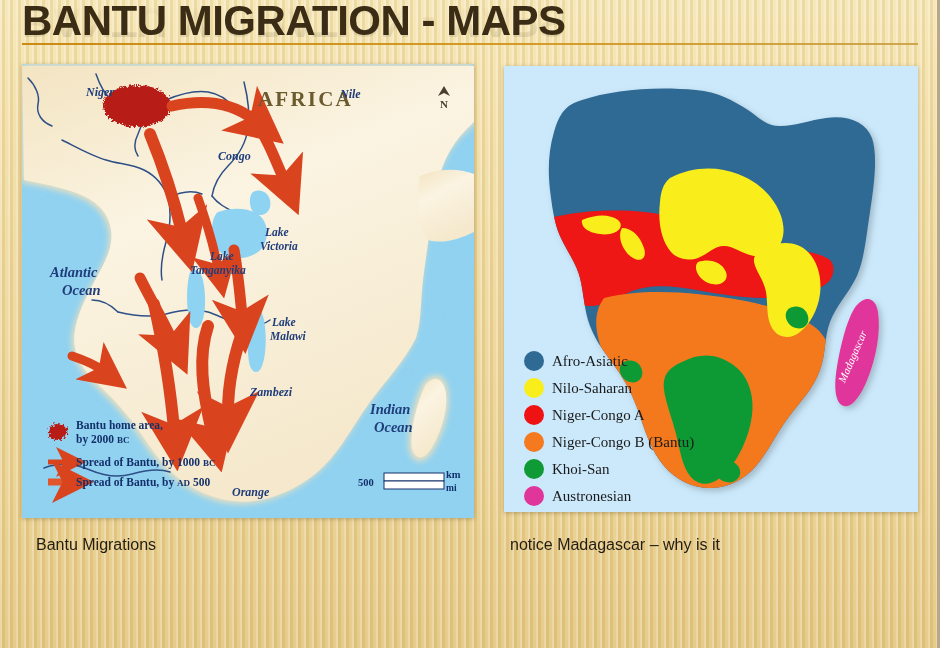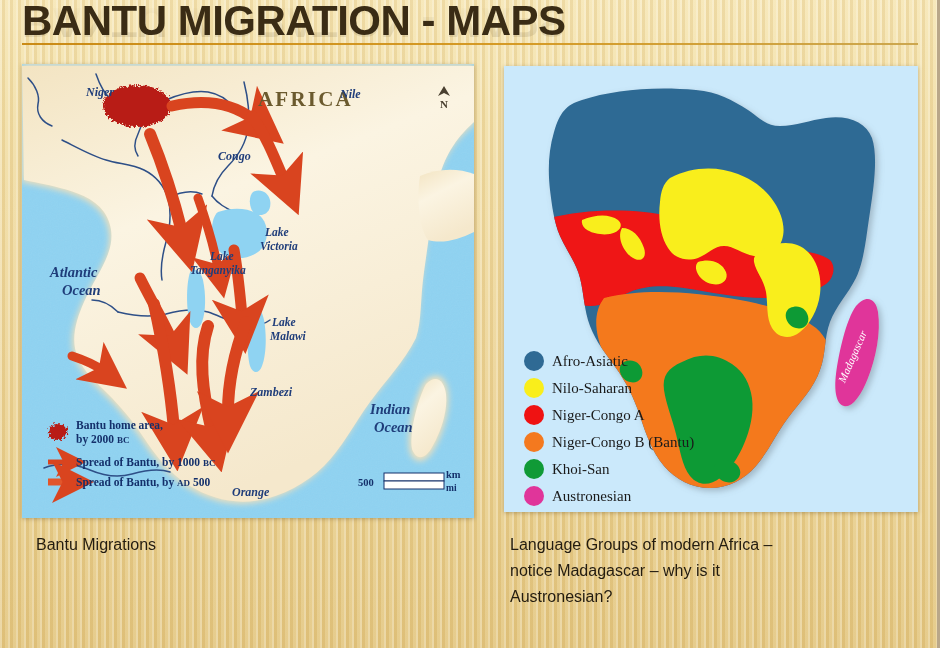--- a/index.html
+++ b/index.html
@@ -315,18 +315,16 @@
           <circle cx="30" cy="430" r="10" fill="#e0359a"></circle>
           <text x="48" y="435" font-size="15" fill="#1a1a1a" font-family="Liberation Serif, serif">Austronesian</text>
         </g>
       </g>
     </svg>
   </div>
 
   <div class="caption" id="caption-left">Bantu Migrations</div>
 
   <div class="caption" id="caption-right">
-    <div>Language Groups of modern Africa –</div>
     <div>notice Madagascar – why is it</div>
-    <div>Austronesian?</div>
   </div>
 
 </div>
 
 </body></html>

